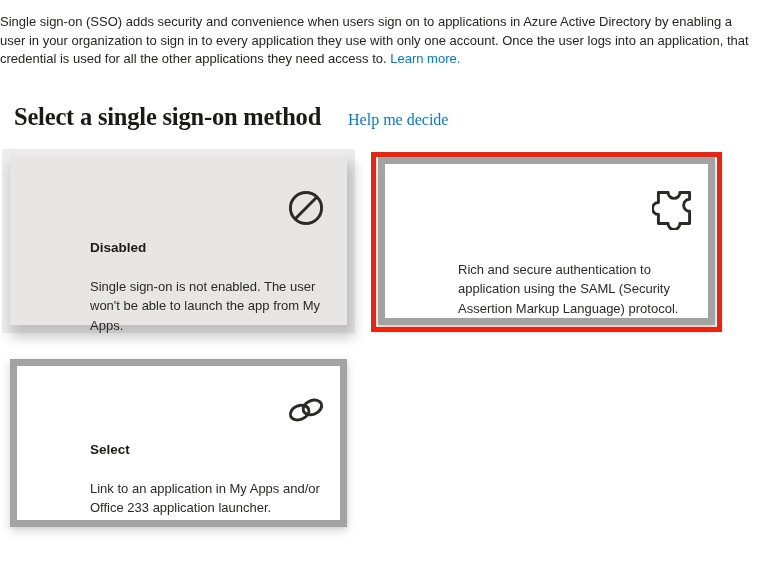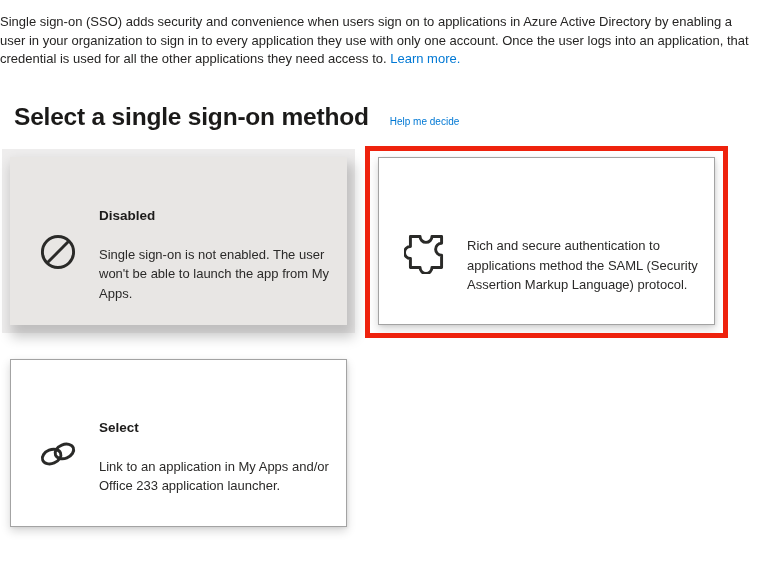--- a/index.html
+++ b/index.html
@@ -11,39 +11,39 @@
   .page{position:relative;width:783px;height:561px;}
 
   
   .intro{
     margin:13px 14px 0 0;width:757px;
     font-size:13px;line-height:18.5px;color:#262524;
   }
   a.link{color:#0078d4;text-decoration:none;cursor:pointer;}
 
   
-  .heading-row{margin:34px 0 0 14px;display:flex;align-items:baseline;}
+  .heading-row{margin:34px 0 0 14px;display:flex;align-items:baseline;font-family:Liberation Serif, serif;}
   .page-title{
     font-size:24.5px;font-weight:600;color:#1b1a19;letter-spacing:-0.2px;
   }
-  .help-link{margin-left:21px;font-size:10px;}
+  .help-link{margin-left:27px;font-size:16px;}
 
   
   .cards{
     display:grid;grid-template-columns:337px 337px;
     column-gap:31px;row-gap:34px;
     margin:26px 0 0 10px;width:max-content;
   }
   .card{
     position:relative;box-sizing:border-box;
     width:337px;height:168px;background:#ffffff;
-    border:1px solid #a3a3a3;
+    border:7px solid #a3a3a3;
     box-shadow:0 4px 9px rgba(0,0,0,0.16),1px 1px 3px rgba(0,0,0,0.07);
-    display:flex;align-items:center;
-    padding:20px 12px 0 25px;cursor:pointer;
+    display:flex;align-items:flex-end;
+    padding:20px 12px 0 25px;cursor:pointer;flex-direction:column;
   }
   .card.selected{
     background:#e8e6e4;border-color:transparent;
     box-shadow:0 0 0 8px rgba(150,145,140,0.16),4px 9px 12px 3px rgba(0,0,0,0.22);
   }
   .red-frame{
     position:absolute;top:-12px;left:-14px;right:-14px;bottom:-14px;
     border:5px solid #ee220d;pointer-events:none;
   }
   .icon{
@@ -85,21 +85,21 @@
     </div>
 
     <div class="card">
       <div class="red-frame"></div>
       <span class="icon">
         <svg viewBox="0 0 48 48" fill="none" stroke="currentColor" stroke-width="3.2" stroke-linejoin="round">
           <path d="M 7 7 L 17.5 7 A 6 6 0 1 0 30.5 7 L 41 7 L 41 14.5 A 6 6 0 1 0 41 27.5 L 41 41 L 30.5 41 A 6 6 0 1 1 17.5 41 L 7 41 L 7 31 A 6 6 0 1 1 7 18 Z"></path>
         </svg>
       </span>
       <div class="card-text">
-        <div class="card-desc">Rich and secure authentication to applications method the SAML (Security Assertion Markup Language) protocol.</div>
+        <div class="card-desc">Rich and secure authentication to application using the SAML (Security Assertion Markup Language) protocol.</div>
       </div>
     </div>
 
 
     <div class="card">
       <span class="icon">
         <svg viewBox="0 0 48 48" fill="none" stroke="currentColor" stroke-width="3.2">
           <g transform="rotate(-22 24 24)">
             <ellipse cx="16.5" cy="24" rx="10.5" ry="7.5"></ellipse>
             <ellipse cx="31.5" cy="24" rx="10.5" ry="7.5"></ellipse>

